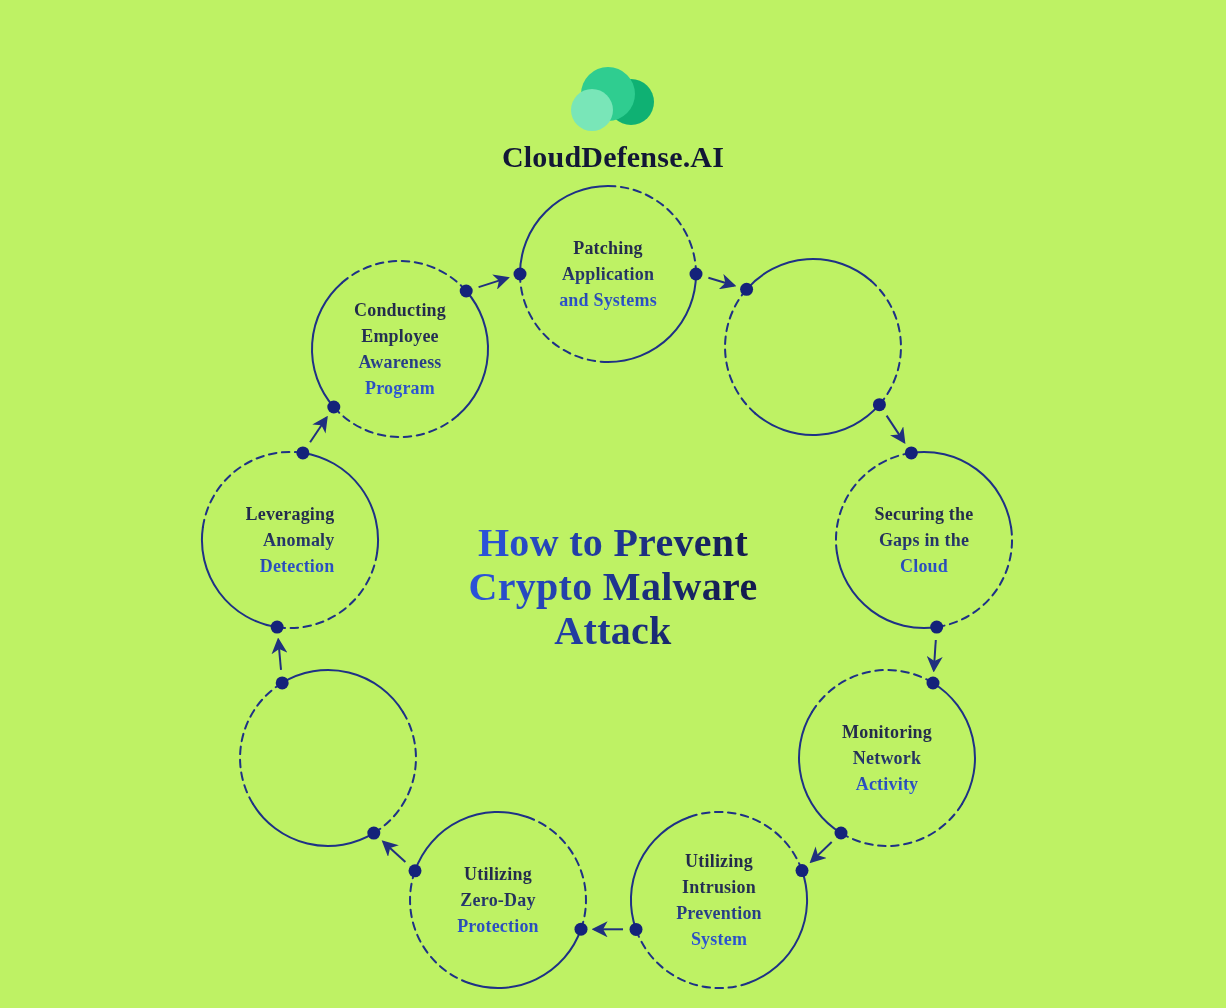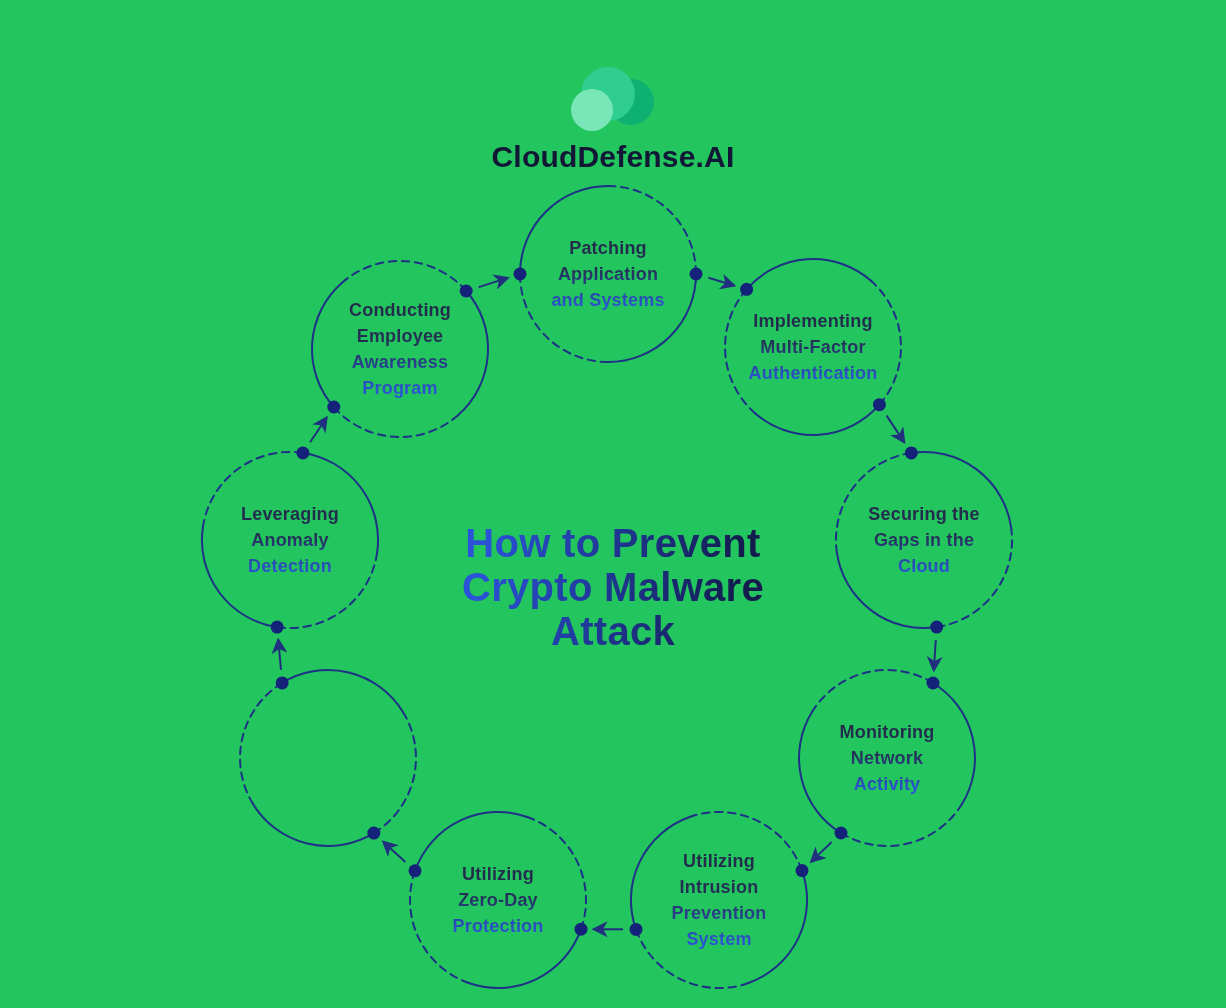--- a/index.html
+++ b/index.html
@@ -1,21 +1,21 @@
 <!DOCTYPE html>
 <html><head>
 <meta charset="utf-8">
 <style>
   html,body{margin:0;padding:0;background:#ffffff;}
   .page{
     position:relative;
     width:1226px;height:1008px;
-    background:#22c55e;
+    background:#bef264;
     overflow:hidden;
-    font-family:Liberation Sans, sans-serif;
+    font-family:Liberation Serif, serif;
   }
   
   .logo-wrap{position:absolute;left:0;right:0;top:0;height:180px;pointer-events:none;}
   .cloud-svg{position:absolute;left:567px;top:64px;width:90px;height:70px;}
   .brand{
     position:absolute;left:50%;top:140px;transform:translateX(-50%);
     font-size:30px;font-weight:700;letter-spacing:.2px;
     color:#121736;white-space:nowrap;
   }
   
@@ -149,25 +149,20 @@
       <line x1="310.1" y1="442.2" x2="326.5" y2="417.8" stroke="#20307f" stroke-width="2" marker-end="url(#ah)"></line>
       <line x1="478.6" y1="287.1" x2="507.6" y2="277.9" stroke="#20307f" stroke-width="2" marker-end="url(#ah)"></line>
     </svg>
 
   <div id="labels">
       <div class="node-label" style="left: 608px; top: 274px;">
         <span class="node-line">Patching</span>
         <span class="node-line">Application</span>
         <span class="node-line">and Systems</span>
       </div>
-      <div class="node-label" style="left: 813px; top: 347px;">
-        <span class="node-line">Implementing</span>
-        <span class="node-line">Multi-Factor</span>
-        <span class="node-line">Authentication</span>
-      </div>
       <div class="node-label" style="left: 924px; top: 540px;">
         <span class="node-line">Securing the</span>
         <span class="node-line">Gaps in the</span>
         <span class="node-line">Cloud</span>
       </div>
       <div class="node-label" style="left: 887px; top: 758px;">
         <span class="node-line">Monitoring</span>
         <span class="node-line">Network</span>
         <span class="node-line">Activity</span>
       </div>
@@ -175,21 +170,21 @@
         <span class="node-line">Utilizing</span>
         <span class="node-line">Intrusion</span>
         <span class="node-line">Prevention</span>
         <span class="node-line">System</span>
       </div>
       <div class="node-label" style="left: 498px; top: 900px;">
         <span class="node-line">Utilizing</span>
         <span class="node-line">Zero-Day</span>
         <span class="node-line">Protection</span>
       </div>
-      <div class="node-label" style="left: 290px; top: 540px;">
+      <div class="node-label" style="left: 290px; top: 540px; text-align: right;">
         <span class="node-line">Leveraging</span>
         <span class="node-line">Anomaly</span>
         <span class="node-line">Detection</span>
       </div>
       <div class="node-label" style="left: 400px; top: 349px;">
         <span class="node-line">Conducting</span>
         <span class="node-line">Employee</span>
         <span class="node-line">Awareness</span>
         <span class="node-line">Program</span>
       </div>

